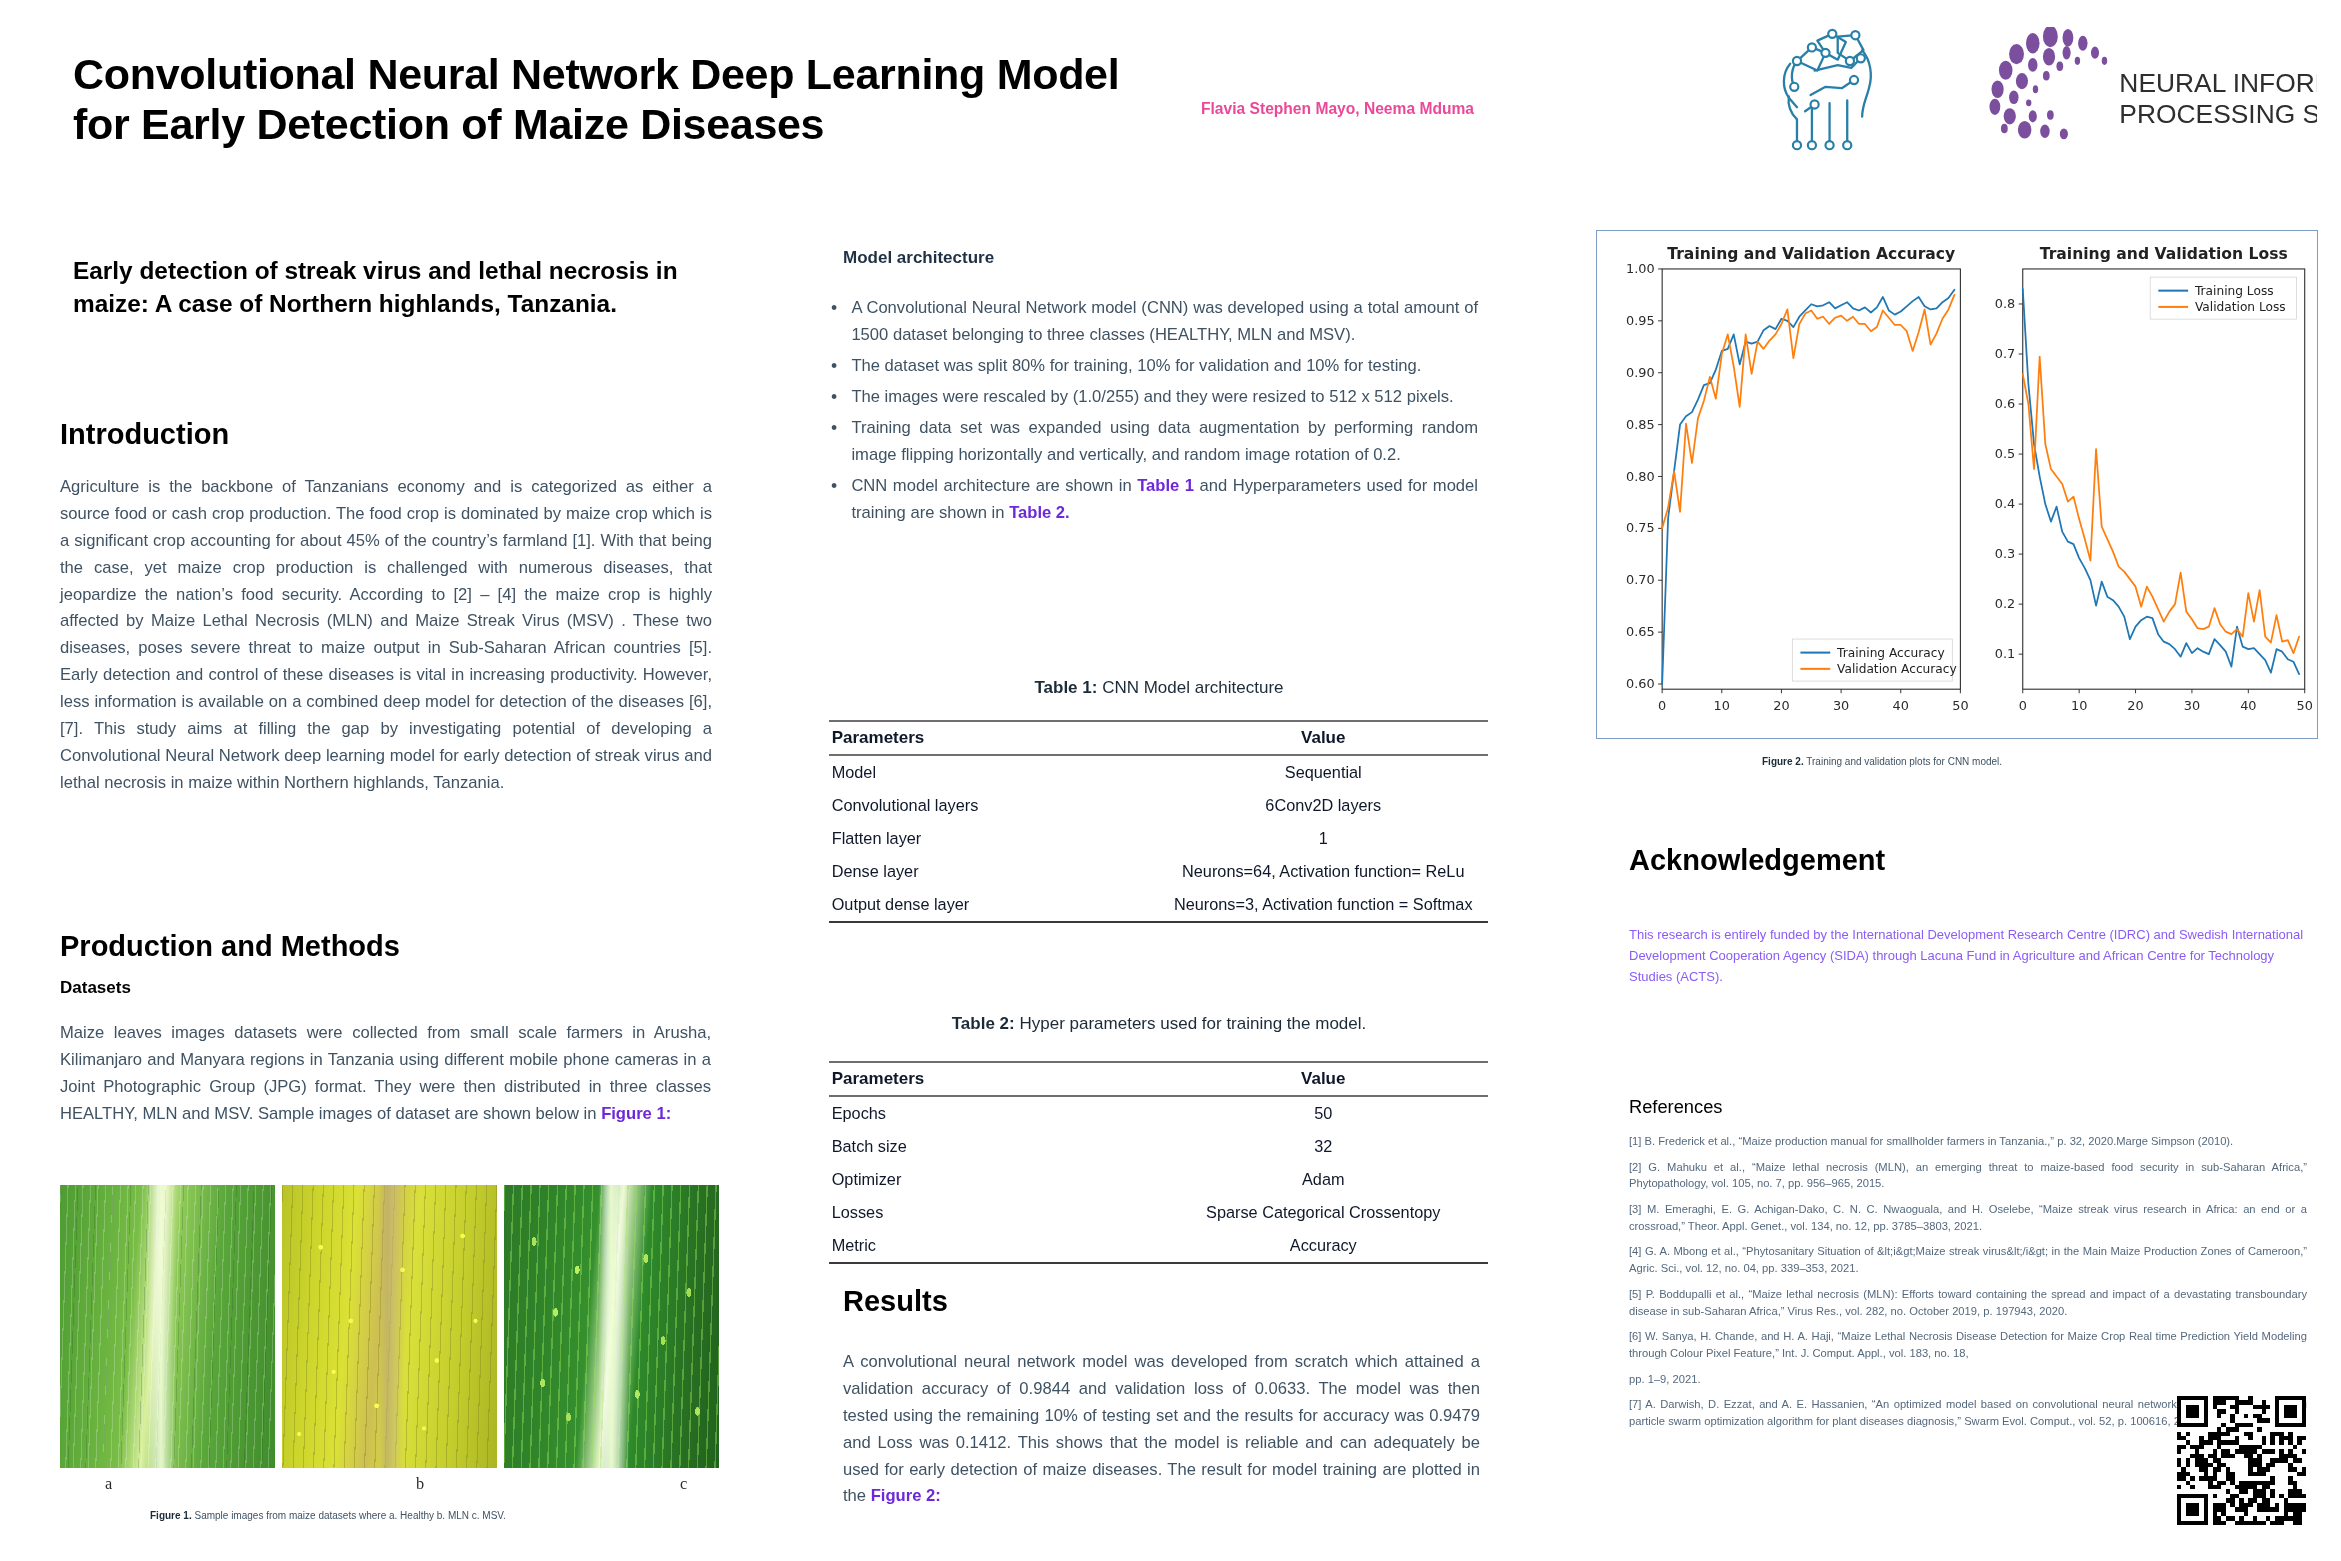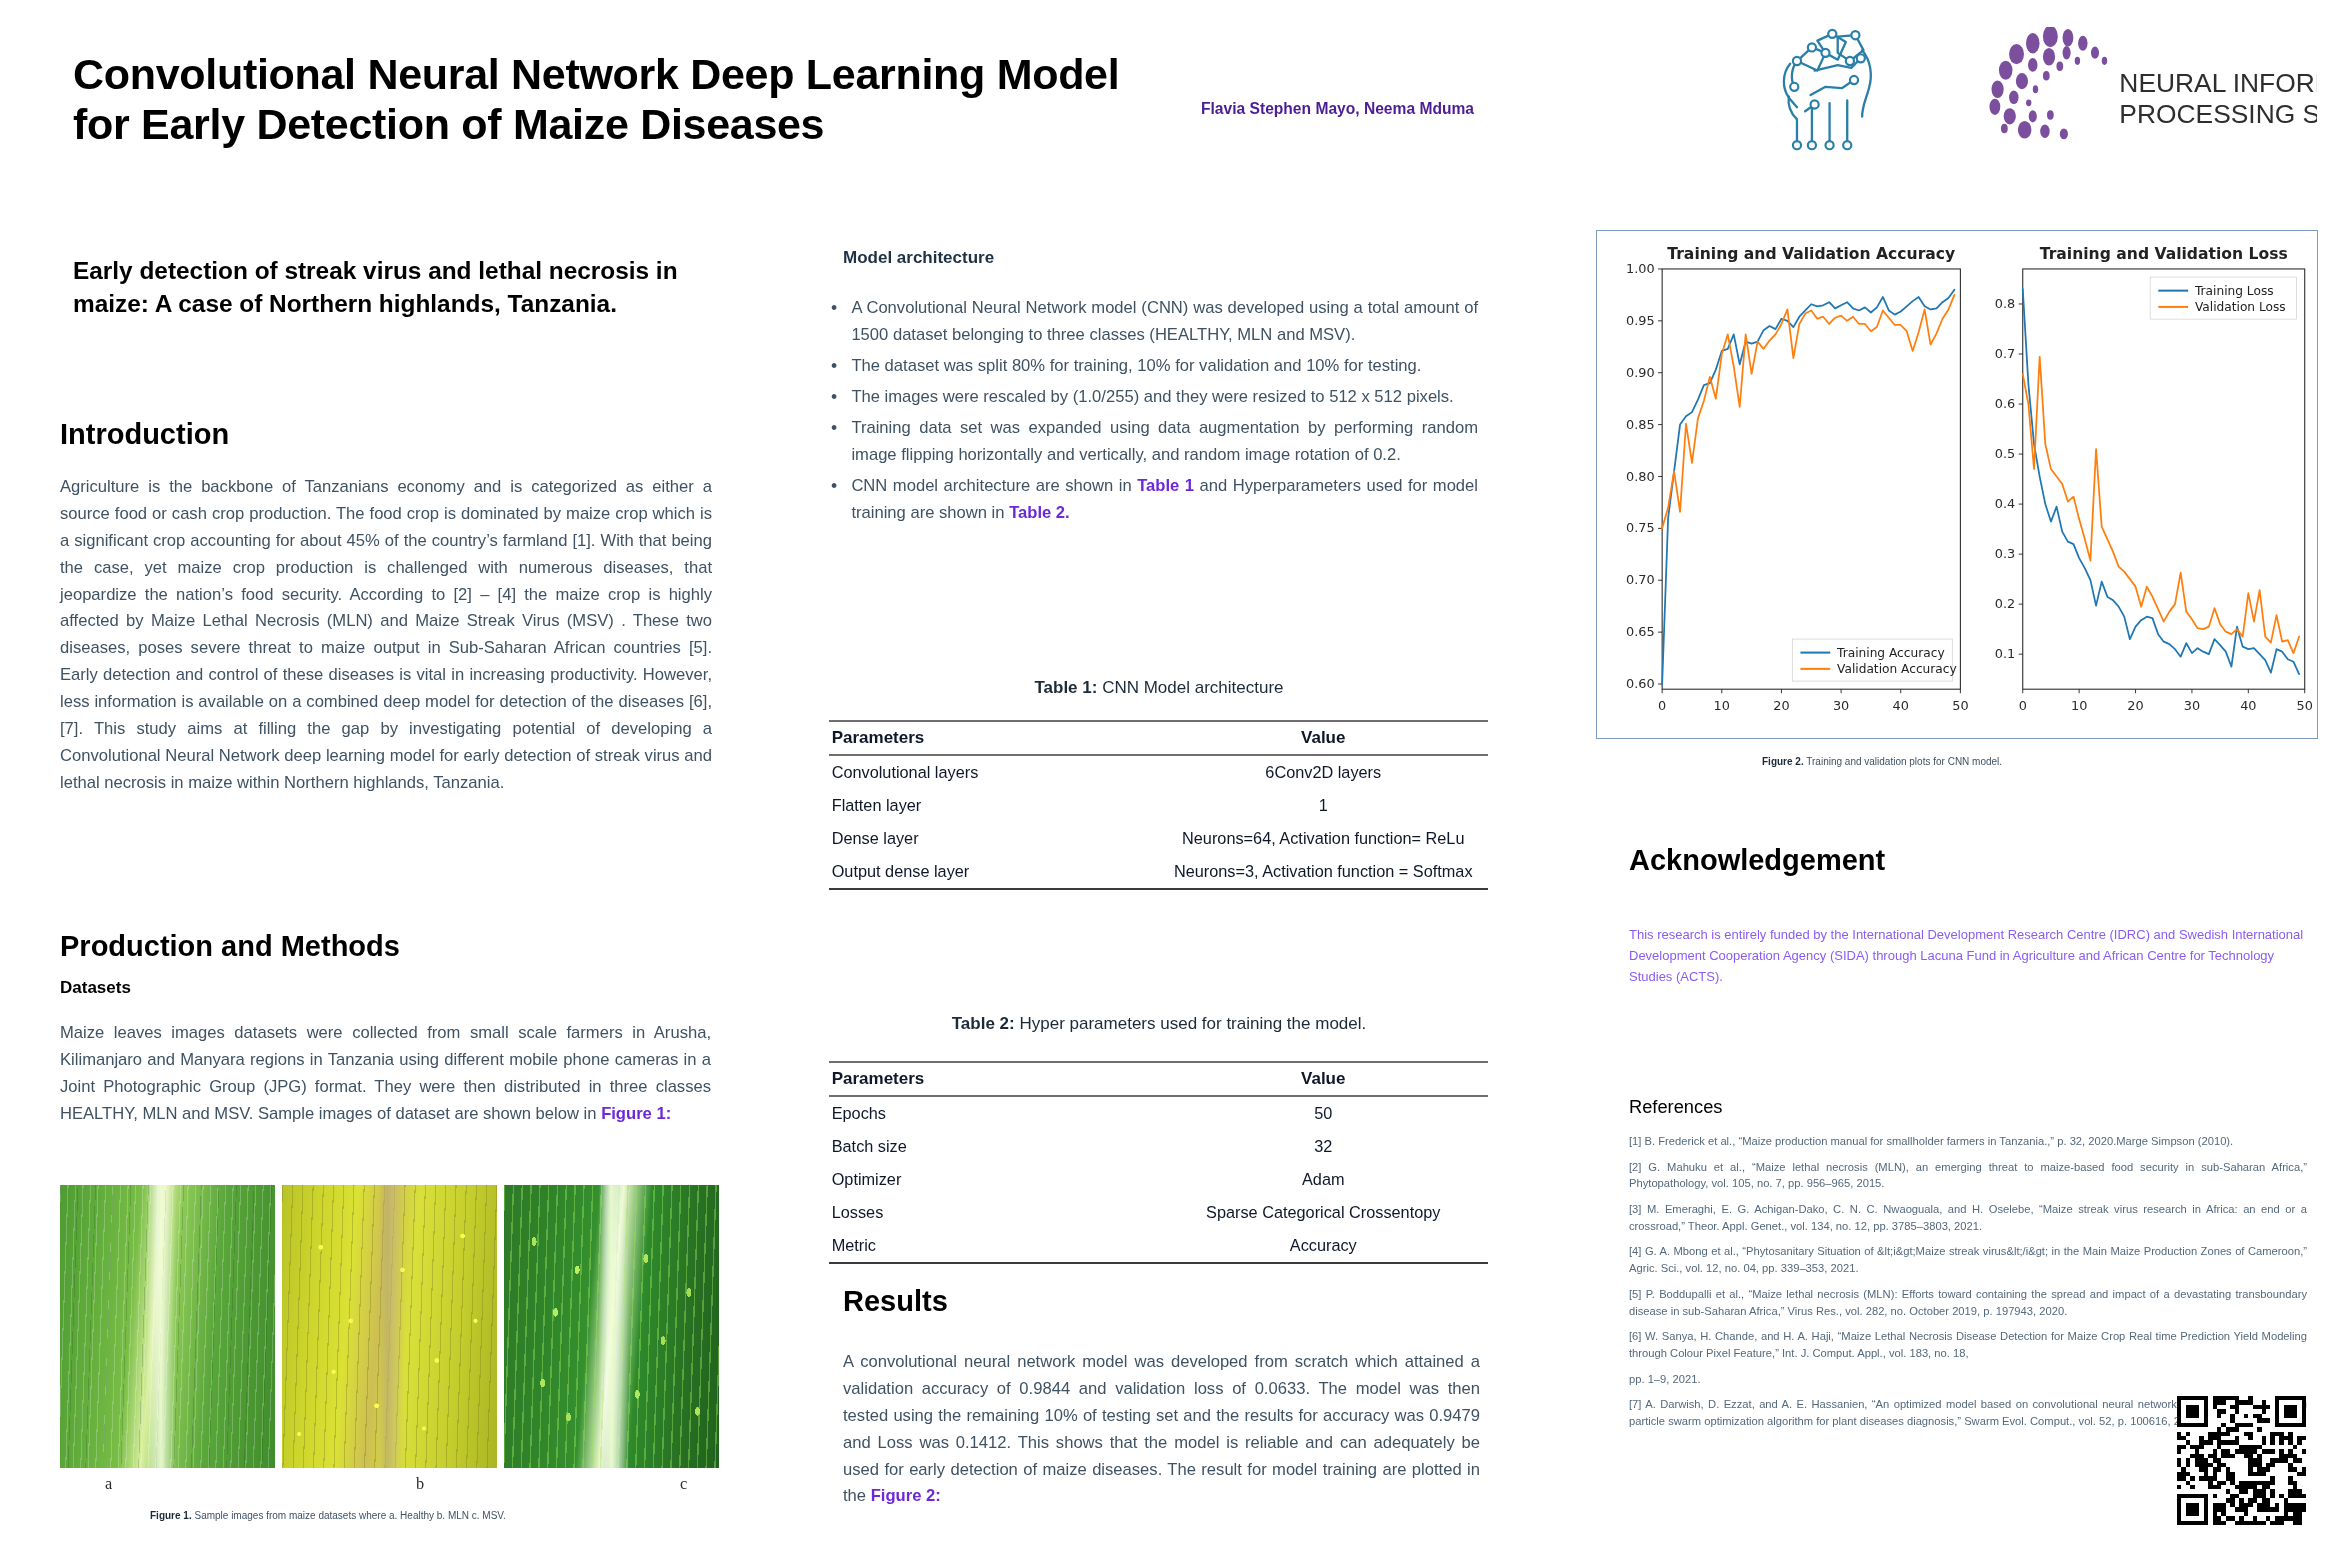--- a/index.html
+++ b/index.html
@@ -3,21 +3,21 @@
 <meta charset="utf-8">
 <style>
   html,body{margin:0;padding:0;background:#fff;}
   body{width:2342px;height:1561px;position:relative;overflow:hidden;
        font-family:"Liberation Sans","DejaVu Sans",sans-serif;color:#3d4a57;}
   .poster{position:absolute;inset:0;background:#fff;}
   .title{position:absolute;left:73px;top:49px;width:1057px;
          font-size:43px;line-height:1.17;font-weight:bold;color:#000;
          letter-spacing:-0.3px;}
   .authors{position:absolute;left:1201px;top:100px;width:474px;
-           font-size:15.6px;font-weight:bold;color:#4c1d95;}
+           font-size:15.6px;font-weight:bold;color:#ec4899;}
   .subtitle{position:absolute;left:73px;top:255px;width:637px;
             font-size:24.4px;line-height:1.34;font-weight:bold;color:#000;}
 
   h2.sec{position:absolute;font-size:29px;font-weight:bold;color:#000;margin:0;}
   h3.sub{position:absolute;font-size:17px;font-weight:bold;color:#000;margin:0;}
   h3.subm{position:absolute;font-size:17px;font-weight:bold;color:#1f3144;margin:0;}
 
   .body{position:absolute;font-size:16.6px;line-height:1.62;color:#3f5263;
         text-align:justify;}
   .bodyL{position:absolute;font-size:13px;line-height:1.62;color:#8b5cf6;margin-top:28px;}
@@ -218,20 +218,24 @@
   </div>
 
   <table class="t" style="left:829px;top:720px;width:659px;">
     <thead>
       <tr>
         <th style="width:50%">Parameters</th>
         <th class="v">Value</th>
       </tr>
     </thead>
     <tbody>
+      <tr>
+        <td>Model</td>
+        <td class="v">Sequential</td>
+        </tr>
       <tr>
         <td>Convolutional layers</td>
         <td class="v">6Conv2D layers</td>
         </tr>
       <tr>
         <td>Flatten layer</td>
         <td class="v">1</td>
         </tr>
       <tr>
         <td>Dense layer</td>

